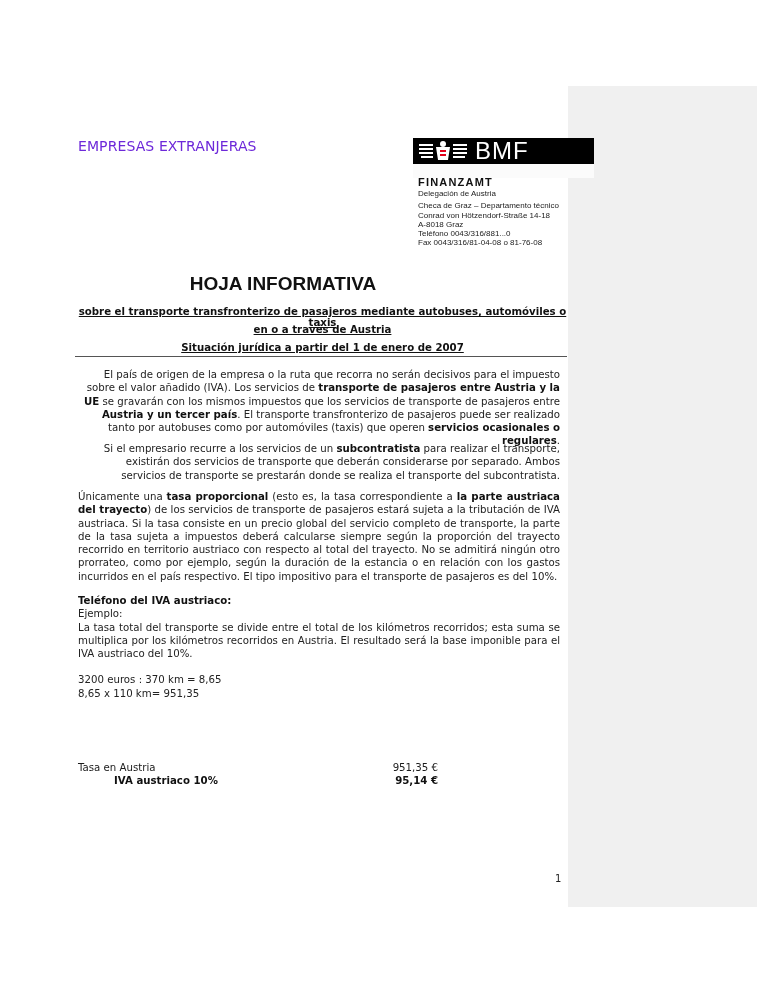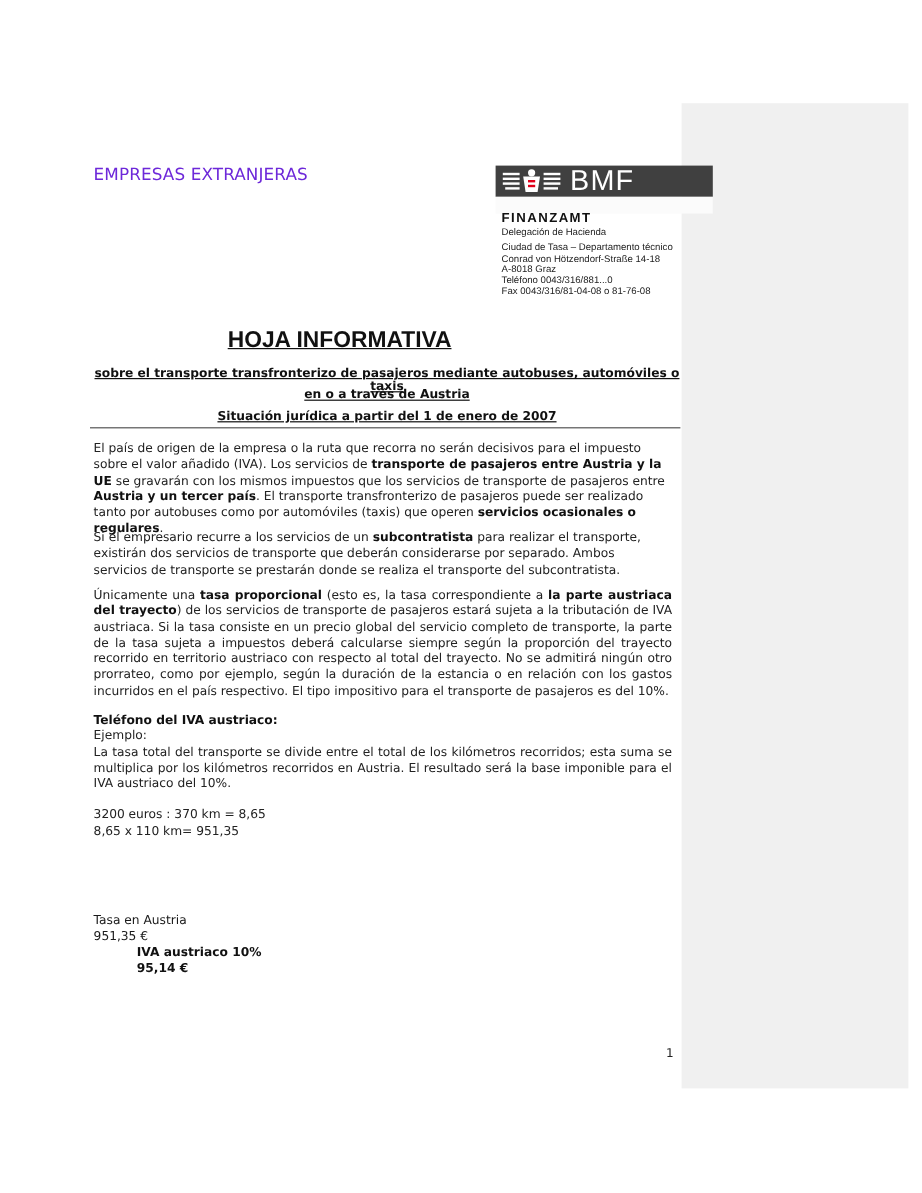--- a/index.html
+++ b/index.html
@@ -11,21 +11,21 @@
     position:absolute; left:568px; top:86px; width:189px; height:821px;
     background:#f0f0f0;
   }
   .page { position:absolute; left:0; top:0; width:568px; height:994px; }
   .dept-label {
     position:absolute; left:78px; top:138px; font-size:14px; color:#6d28d9;
     letter-spacing:0.1px;
   }
   .logo {
     position:absolute; left:413px; top:138px; width:181px; height:26px;
-    background:#404040; display:flex; align-items:center;
+    background:#000000; display:flex; align-items:center;
   }
   .logo .eagle { width:52px; height:22px; margin-left:4px; }
   .logo .bmf {
     font-family:"Liberation Sans", sans-serif; color:#fff; font-size:24px;
     letter-spacing:1px; margin-left:6px; line-height:26px;
   }
   .logo-strip {
     position:absolute; left:413px; top:164px; width:181px; height:14px;
     background:#fbfbfb;
   }
@@ -34,37 +34,37 @@
     font-weight:bold; font-size:11px; letter-spacing:1.2px; color:#111;
   }
   .address {
     position:absolute; left:418px; top:189px; font-family:"Liberation Sans", sans-serif;
     font-size:8px; line-height:9.3px; color:#222;
   }
   .address .office { margin-bottom:3px; }
   .title {
     position:absolute; left:0; width:486px; top:273px; text-align:center;
     font-family:"Liberation Sans", sans-serif; font-weight:bold; font-size:19px; color:#111;
-    padding-left:80px; box-sizing:border-box;text-decoration:underline;
+    padding-left:80px; box-sizing:border-box;
   }
   .subtitle {
     position:absolute; left:78px; width:489px; text-align:center;
     font-weight:bold; font-size:10.2px; color:#111;text-decoration:underline;
   }
   .rule {
     position:absolute; left:75px; top:356px; width:492px; height:1px; background:#555;
   }
   .para {
-    position:absolute; left:78px; width:482px; font-size:10.2px; line-height:13.3px; color:#222;
+    position:absolute; left:78px; width:482px; font-size:10.2px; line-height:13.3px; color:#222;text-align:right;
   }
   .para.justify { text-align:justify; }
   .para b { color:#111; }
   .calc-heading { font-weight:bold; color:#111; }
   .totals { position:absolute; left:78px; top:761px; width:360px; font-size:10.2px; line-height:13.3px; }
-  .totals .row { display:flex; justify-content:space-between;flex-direction:column; }
+  .totals .row { display:flex; justify-content:space-between; }
   .totals .row.bold { font-weight:bold; color:#111;padding-left:36px; }
   .page-number { position:absolute; left:555px; top:873px; font-size:10px; color:#222; }
 </style>
 </head>
 <body>
 
 <div class="comment-pane"></div>
 
 <div class="page">
 
@@ -88,22 +88,22 @@
         <rect x="23" y="10" width="6" height="2"></rect>
         <rect x="23" y="14" width="6" height="2"></rect>
       </g>
     </svg>
     <span class="bmf">BMF</span>
   </div>
   <div class="logo-strip"></div>
   <div class="finanzamt">FINANZAMT</div>
 
   <div class="address">
-    <div class="office">Delegación de Hacienda</div>
-    <div>Ciudad de Tasa – Departamento técnico</div>
+    <div class="office">Delegación de Austria</div>
+    <div>Checa de Graz – Departamento técnico</div>
     <div>Conrad von Hötzendorf-Straße 14-18</div>
     <div>A-8018 Graz</div>
     <div>Teléfono 0043/316/881...0</div>
     <div>Fax 0043/316/81-04-08 o 81-76-08</div>
   </div>
 
   <div class="title">HOJA INFORMATIVA</div>
   <div class="subtitle" style="top:306px;">sobre el transporte transfronterizo de pasajeros mediante autobuses, automóviles o taxis</div>
   <div class="subtitle" style="top:324px;">en o a través de Austria</div>
   <div class="subtitle" style="top:342px;">Situación jurídica a partir del 1 de enero de 2007</div>

